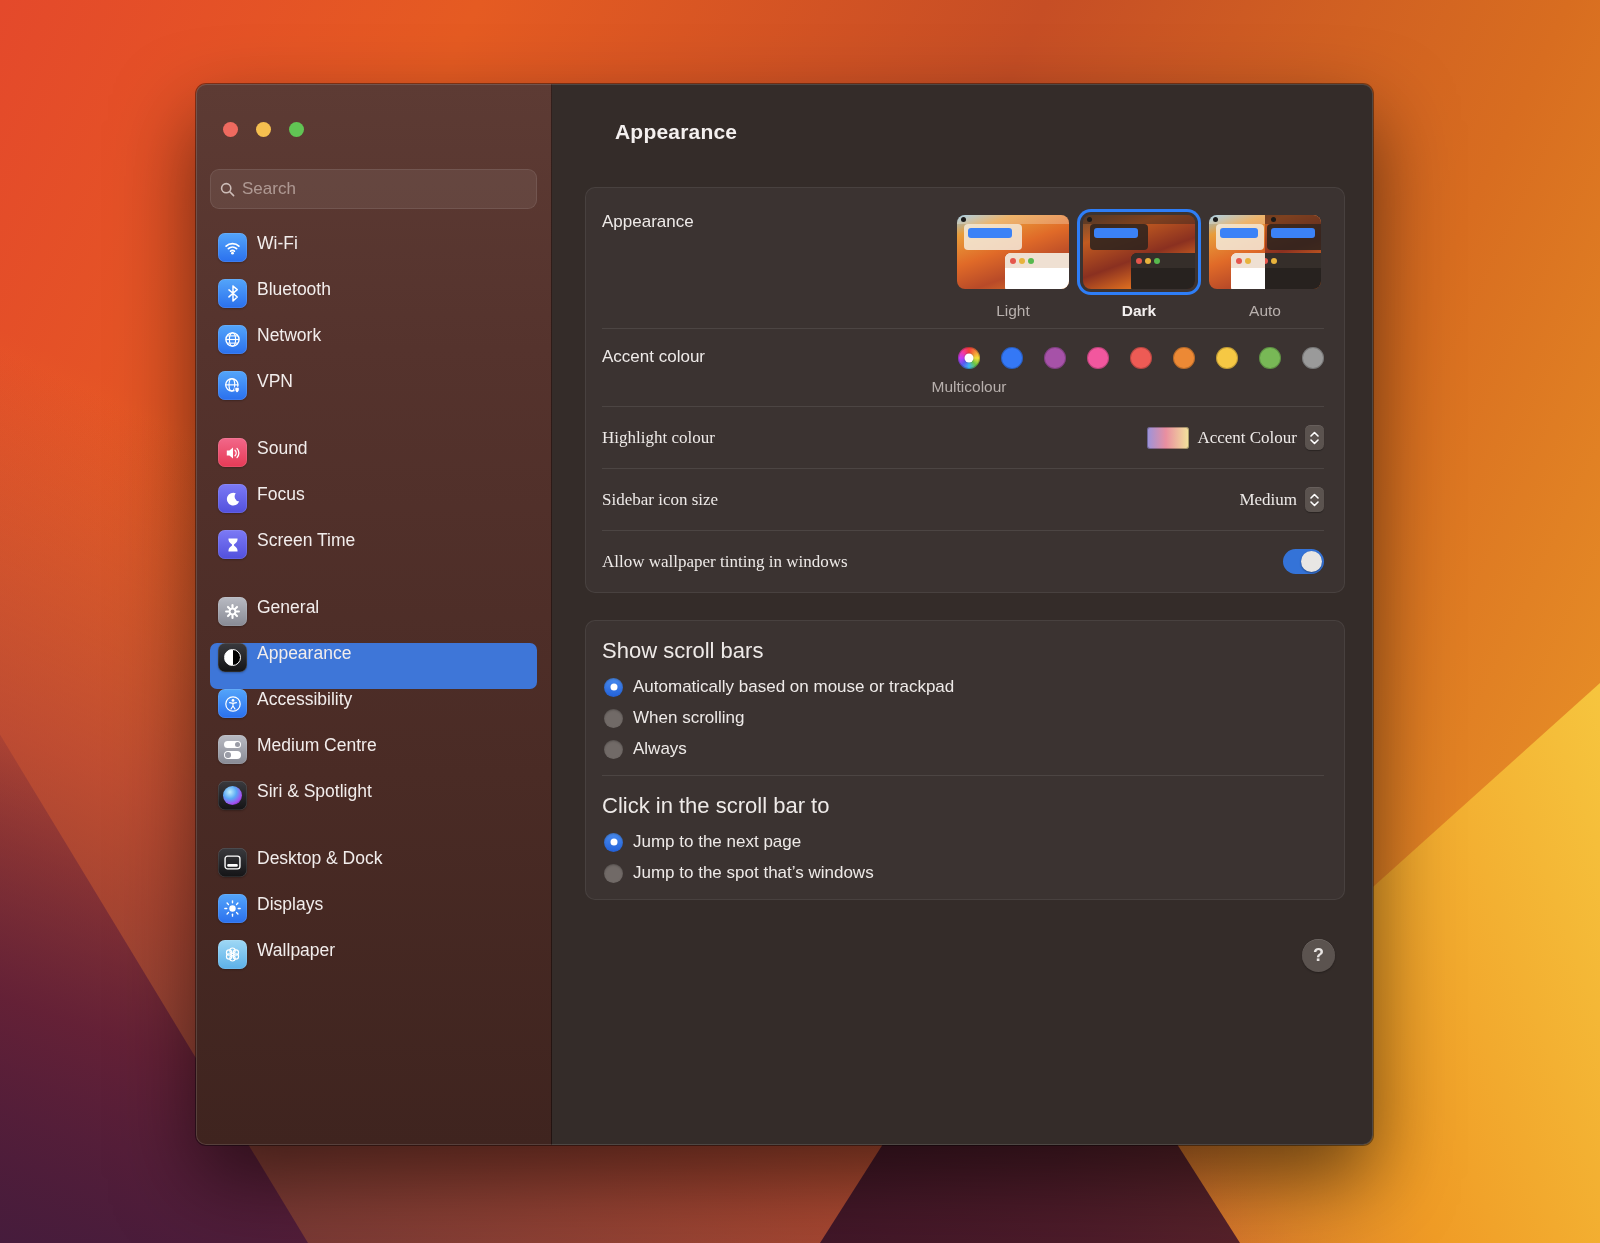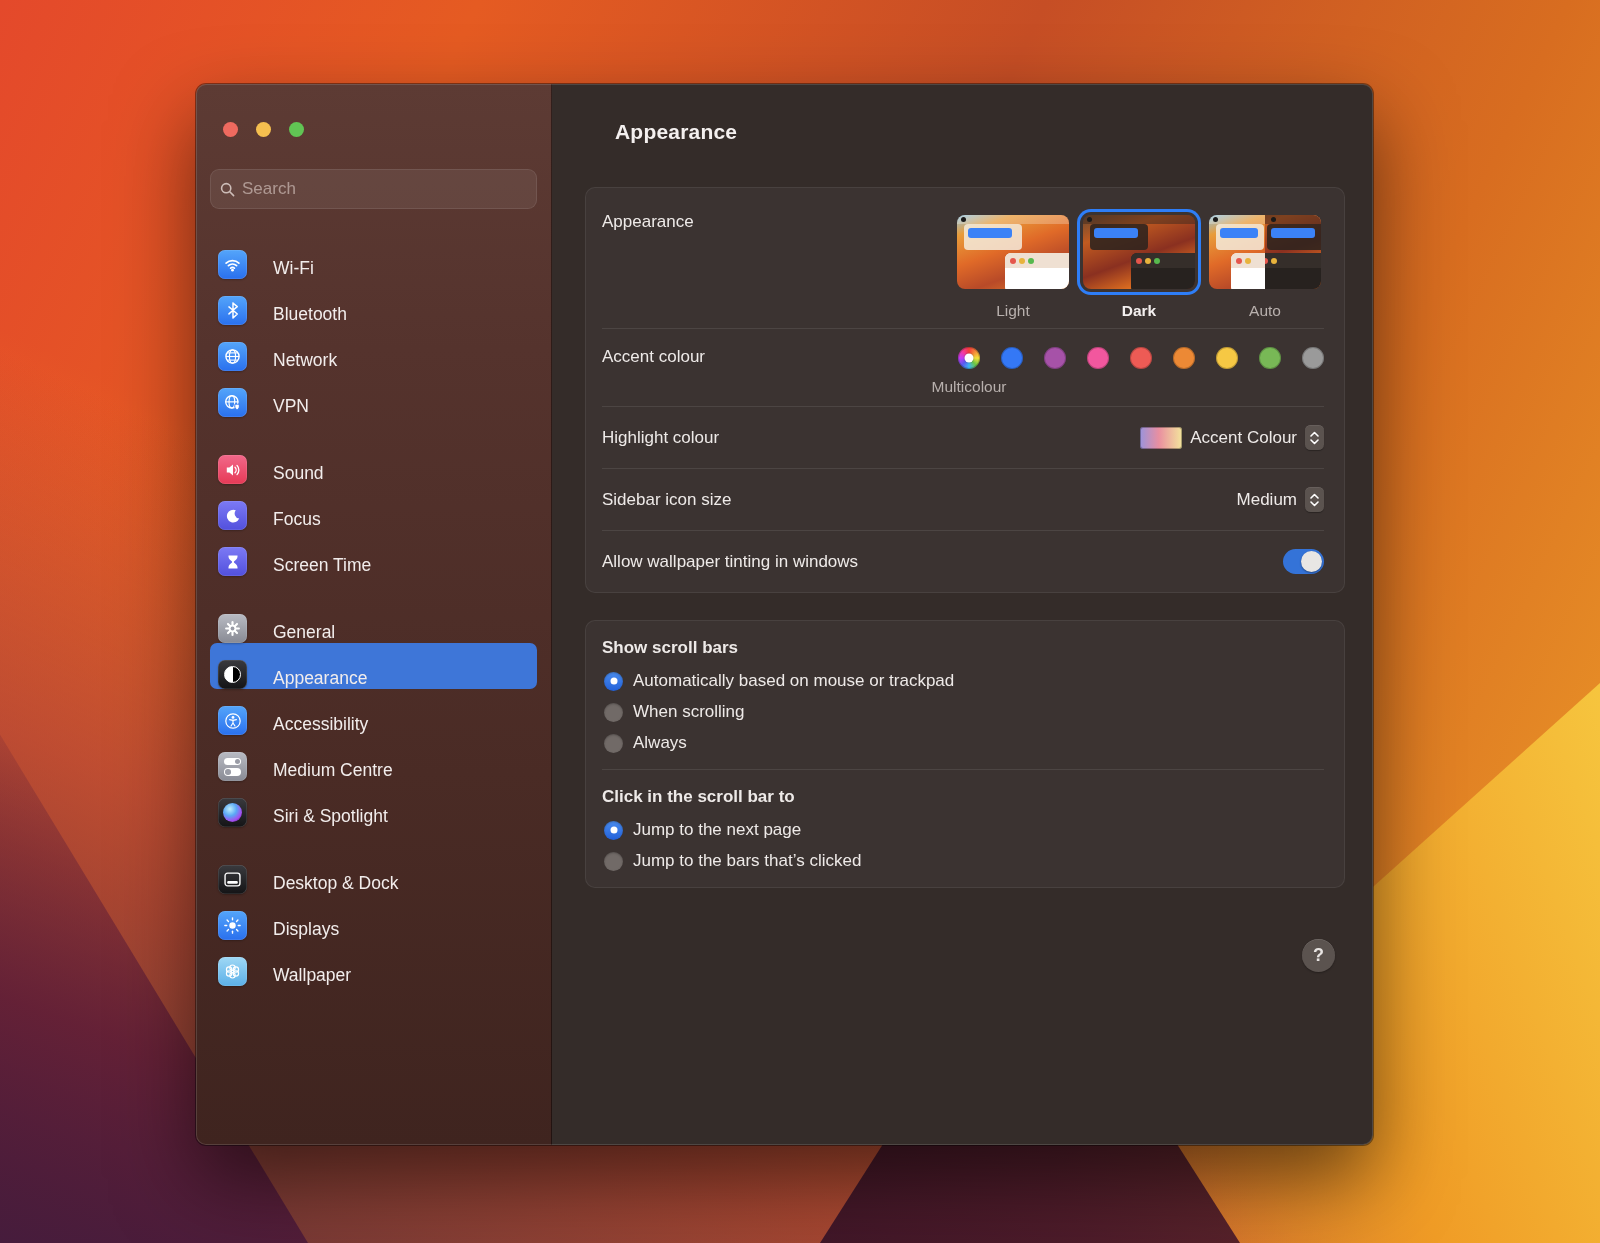--- a/index.html
+++ b/index.html
@@ -43,21 +43,21 @@
   .searchbox { margin-top:32px; height:40px; border-radius:9px;
     background:rgba(255,255,255,.07); box-shadow:inset 0 0 0 1px rgba(255,255,255,.09);
     display:flex; align-items:center; padding:0 10px; gap:7px; }
   .searchbox svg { flex:0 0 auto; }
   .searchbox input { background:transparent; border:none; outline:none; width:100%;
     font-size:17px; color:#efe9e7; font-family:inherit; }
   .searchbox input::placeholder { color:rgba(235,220,215,.55); }
 
   .nav { margin-top:24px; }
   .nav-group { margin-bottom:21px; }
-  .nav-item { display:flex; align-items:flex-end; gap:26px; height:46px;
+  .nav-item { display:flex; align-items:flex-start; gap:10px; height:46px;
     padding:0 8px; border-radius:7px; color:#f2edec; font-size:17.5px; }
   .nav-item.selected { background:#3e76d8; }
   .nav-icon { width:29px; height:29px; border-radius:7px; display:flex;
     align-items:center; justify-content:center; flex:0 0 29px;
     box-shadow:inset 0 0 0 .5px rgba(255,255,255,.18), 0 1px 2px rgba(0,0,0,.25); }
   .nav-icon svg { display:block; }
   .grad-blue   { background:linear-gradient(180deg,#54a5fa,#2a70ee) !important; }
   .grad-red    { background:linear-gradient(180deg,#f67f70,#e94537) !important; }
   .grad-pink   { background:linear-gradient(180deg,#f2688a,#e63a56) !important; }
   .grad-indigo { background:linear-gradient(180deg,#7c7af5,#5250dd) !important; }
@@ -120,39 +120,39 @@
   .accent-dots { display:flex; gap:21px; }
   .dot { width:22px; height:22px; border-radius:50%; position:relative;
     box-shadow:inset 0 0 0 1px rgba(0,0,0,.22); }
   .dot.multicolour { background:conic-gradient(#f43b3b,#f48c3b,#f4e03b,#6cc644,#3bb5f4,#5a5af0,#c43bf4,#f43b9d,#f43b3b); }
   .dot.selected::after { content:""; position:absolute; left:50%; top:50%; width:9px; height:9px;
     border-radius:50%; background:#fff; transform:translate(-50%,-50%); box-shadow:0 0 2px rgba(0,0,0,.4); }
   .accent-caption { font-size:15.5px; color:#b8b0ad; margin-top:9px; width:22px; white-space:nowrap;
     display:flex; justify-content:center; }
 
   
-  .value-row { height:61px; }
+  .value-row { height:61px;font-family:Liberation Serif, serif; }
   .swatch { width:42px; height:22px; border-radius:3px;
     background:linear-gradient(90deg,#9a93dc 0%, #e98fa0 45%, #f3e49c 100%);
     box-shadow:inset 0 0 0 1px rgba(0,0,0,.3); }
   .value-text { font-size:17px; color:#eeeae8; }
   .stepper { width:19px; height:25px; border-radius:5.5px; background:#5b534f;
     display:flex; flex-direction:column; align-items:center; justify-content:center; gap:2px;
     box-shadow:inset 0 .5px 0 rgba(255,255,255,.15), 0 1px 1px rgba(0,0,0,.3); }
 
   
   .toggle { width:41px; height:25px; border-radius:13px; background:#6d6562; position:relative; }
   .toggle.on { background:#3473d8; }
   .toggle .knob { position:absolute; top:2px; width:21px; height:21px; border-radius:50%;
     background:#e8e6e4; box-shadow:0 1px 2px rgba(0,0,0,.4); left:2px; }
   .toggle.on .knob { left:auto; right:2px; }
 
   
   .sb-section { padding:17px 0 16px; }
-  .sb-heading { font-size:17px; color:#eeeae8; margin-bottom:13px;font-weight:bold; }
+  .sb-heading { font-size:22px; color:#eeeae8; margin-bottom:13px; }
   .radio-row { display:flex; align-items:center; gap:10px; margin:0 0 11px 2px; }
   .radio-row:last-child { margin-bottom:0; }
   .radio { width:19px; height:19px; border-radius:50%; background:#716a67;
     box-shadow:inset 0 1px 2px rgba(0,0,0,.25); position:relative; flex:0 0 19px; }
   .radio.on { background:linear-gradient(180deg,#4a8df0,#2361d8); }
   .radio.on::after { content:""; position:absolute; left:50%; top:50%; width:7px; height:7px;
     border-radius:50%; background:#fff; transform:translate(-50%,-50%); }
   .radio-label { font-size:17px; color:#eeeae8; }
 
   .help-btn { position:absolute; right:38px; top:855px; width:33px; height:33px; border-radius:50%;
@@ -531,20 +531,20 @@
       <div class="row-divider"></div>
 
       <div class="sb-section">
         <div class="sb-heading">Click in the scroll bar to</div>
         <div class="radio-row">
           <span class="radio on"></span>
           <span class="radio-label">Jump to the next page</span>
         </div>
         <div class="radio-row">
           <span class="radio"></span>
-          <span class="radio-label">Jump to the bars that’s clicked</span>
+          <span class="radio-label">Jump to the spot that’s windows</span>
         </div>
       </div>
     </div>
 
     <div class="help-btn">?</div>
   </div>
 </div>
 
 </body></html>

